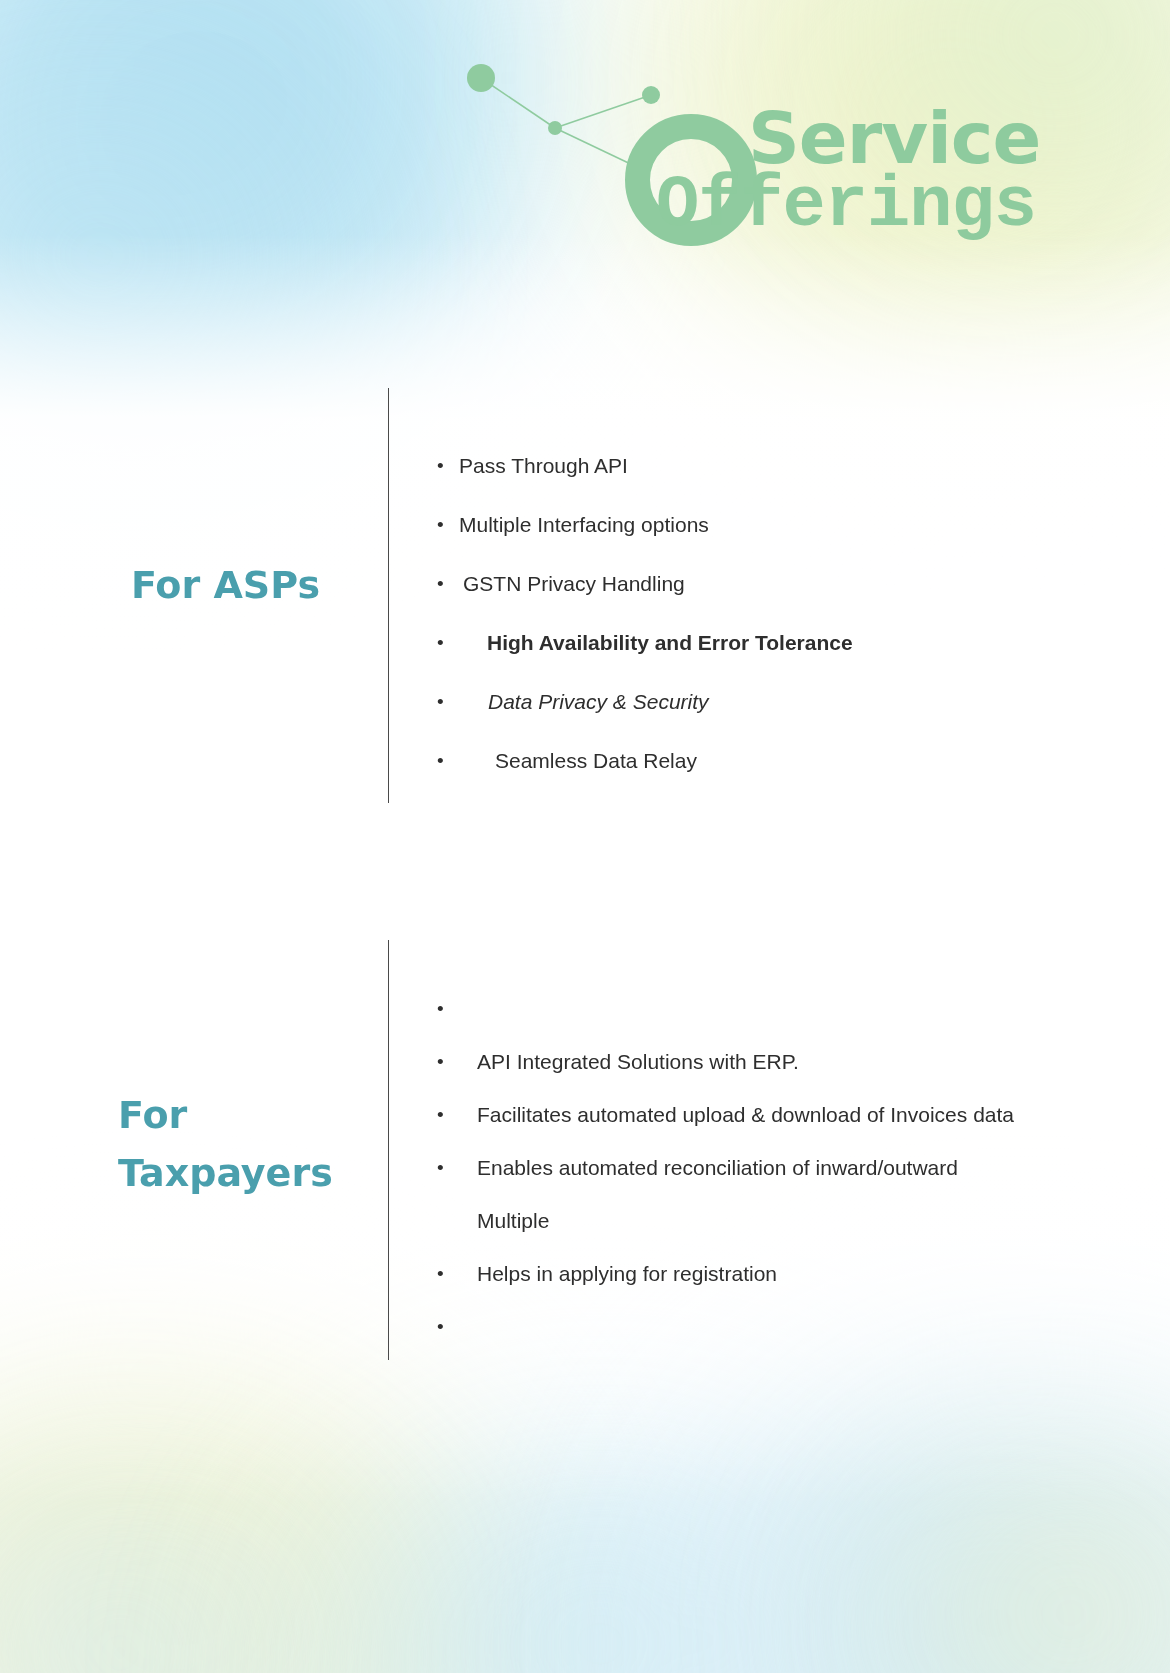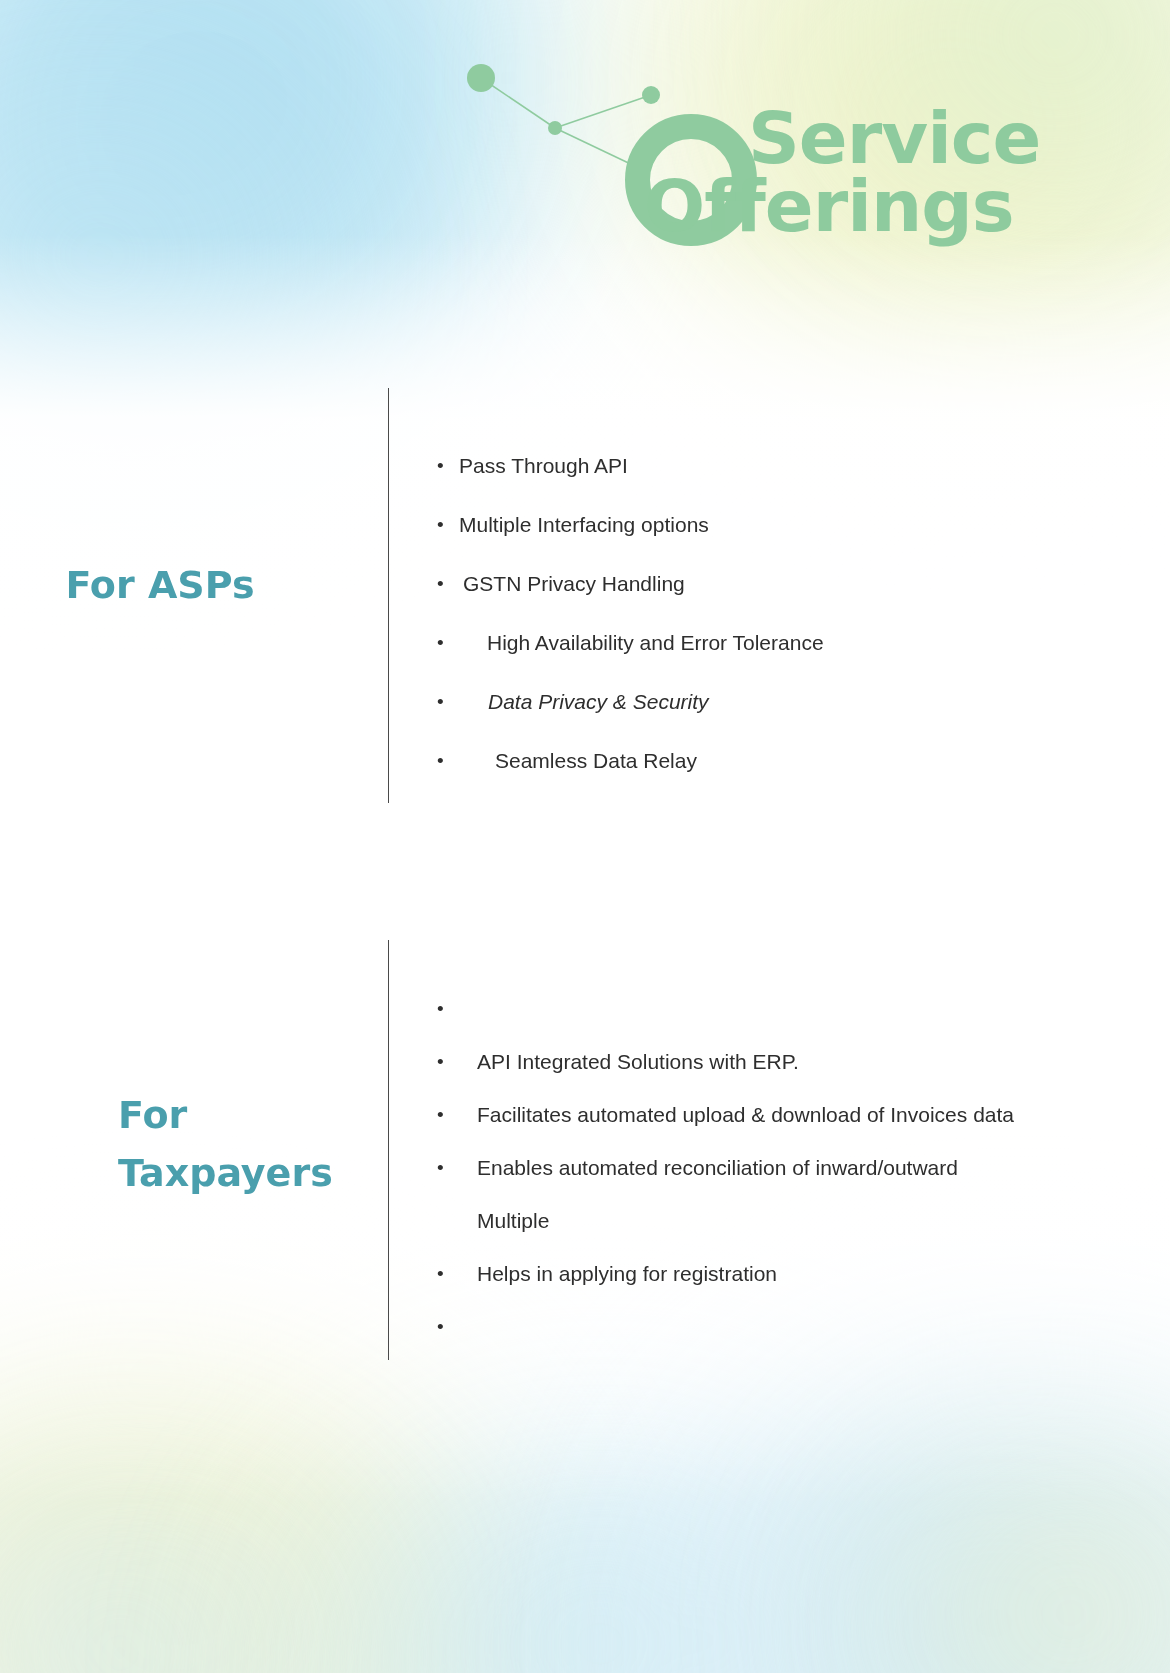--- a/index.html
+++ b/index.html
@@ -144,22 +144,23 @@
     letter-spacing: -1px;
     white-space: nowrap;
   }
   .title-line.l1 {
     position: absolute;
     left: 128px;
     top: 10px;
   }
   .title-line.l2 {
     position: absolute;
-    left: 24px;
+    left: 36px;
     top: 78px;
+    font-family: Liberation Mono, monospace;
   }
 
   
   .section {
     position: absolute;
     display: flex;
   }
   .section-heading {
     color: #4a9fad;
     font-family: "DejaVu Sans", sans-serif;
@@ -201,33 +202,33 @@
   #section-asps {
     left: 0;
     top: 388px;
     width: 1170px;
   }
   #section-asps .section-heading {
     width: 388px;
     padding-top: 168px;
     padding-right: 68px;
     box-sizing: border-box;
-    text-align: center;
+    text-align: right;
   }
   #section-asps .divider { height: 415px; }
   #section-asps .bullets {
     padding-left: 48px;
     padding-top: 48px;
   }
   #section-asps .bullet {
     line-height: 59px;
   }
   #section-asps .bullet .txt { padding-left: 14px; }
   #section-asps .bullet.i2 .txt { padding-left: 18px; }
-  #section-asps .bullet.i3 .txt { padding-left: 42px; }
+  #section-asps .bullet.i3 .txt { padding-left: 42px; font-weight: bold; }
   #section-asps .bullet.i4 .txt { padding-left: 43px; font-style: italic; }
   #section-asps .bullet.i5 .txt { padding-left: 50px; }
 
   
   #section-taxpayers {
     left: 0;
     top: 940px;
     width: 1170px;
   }
   #section-taxpayers .section-heading {

